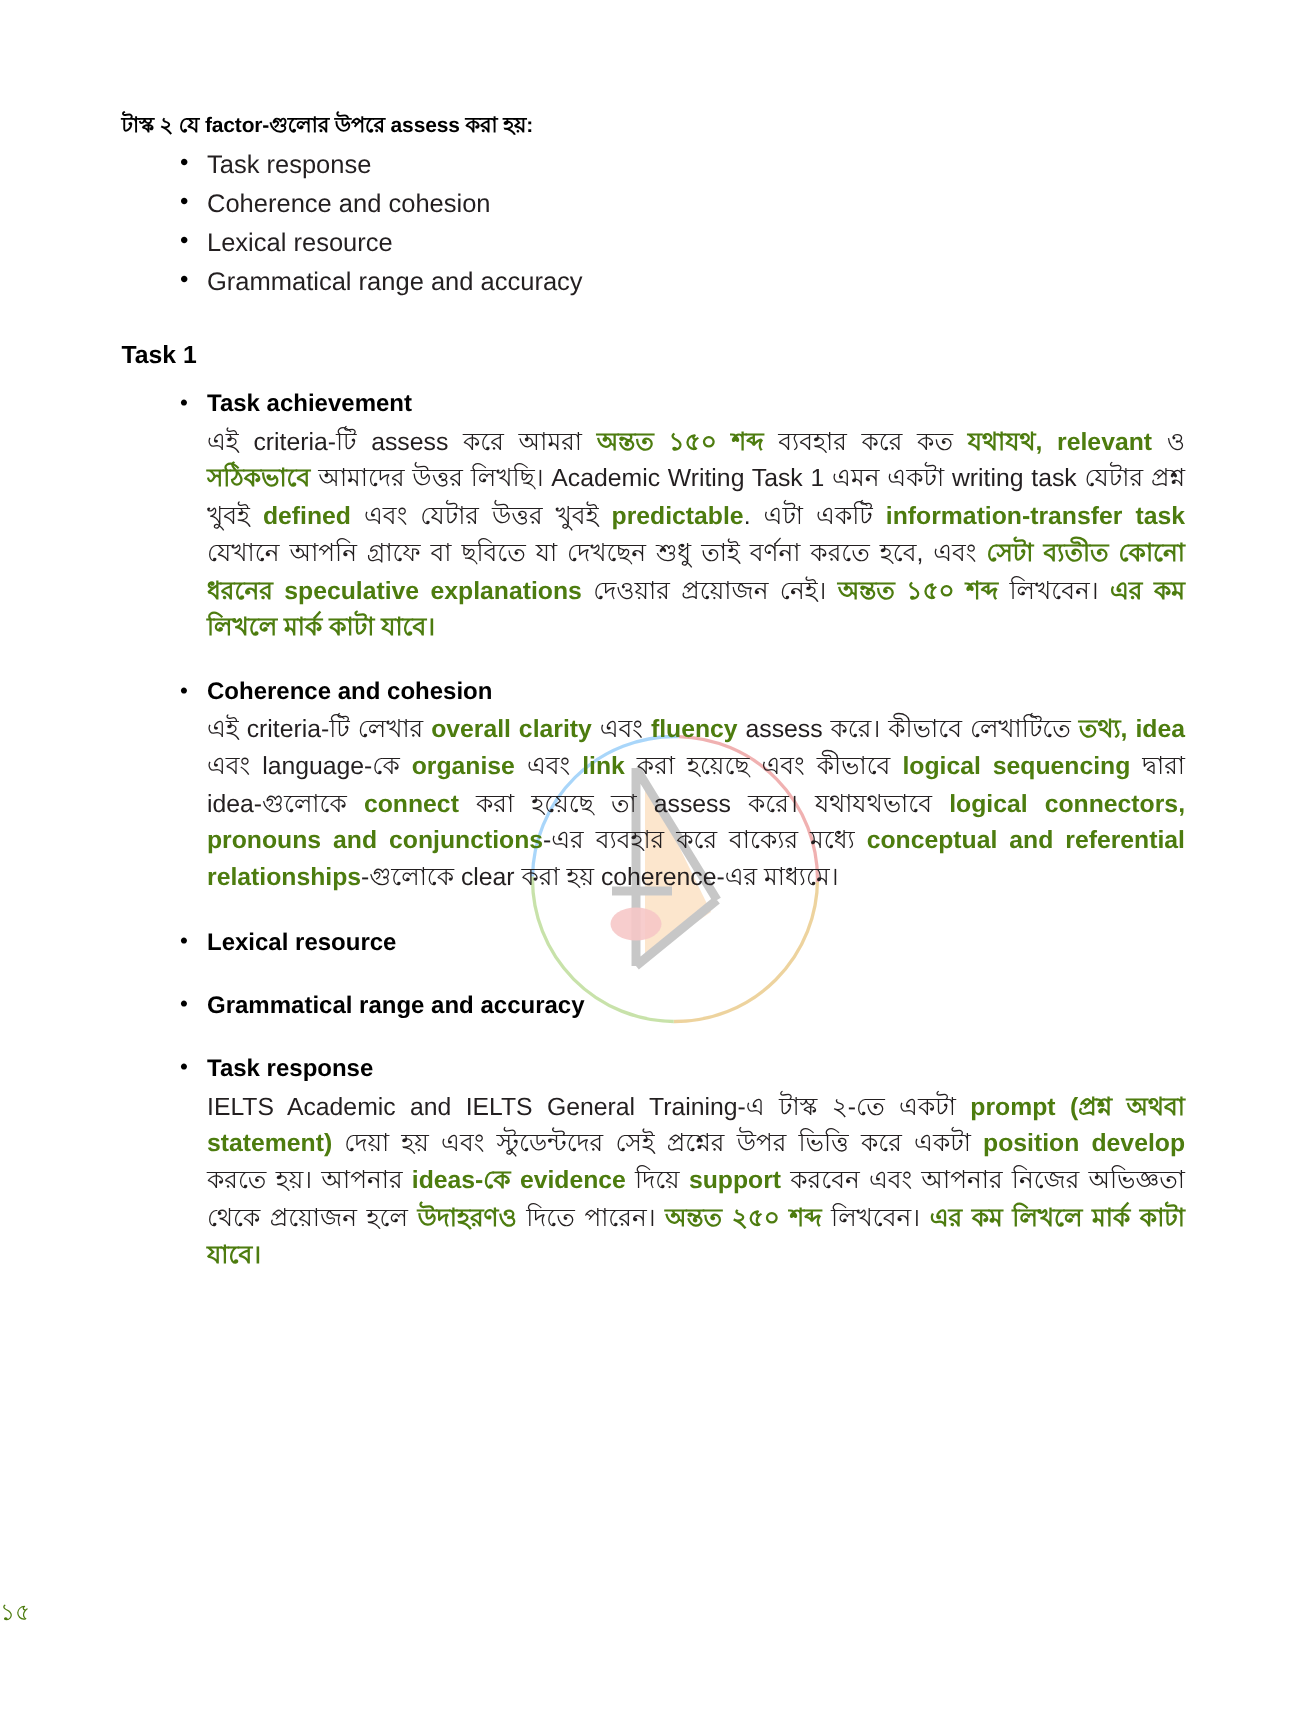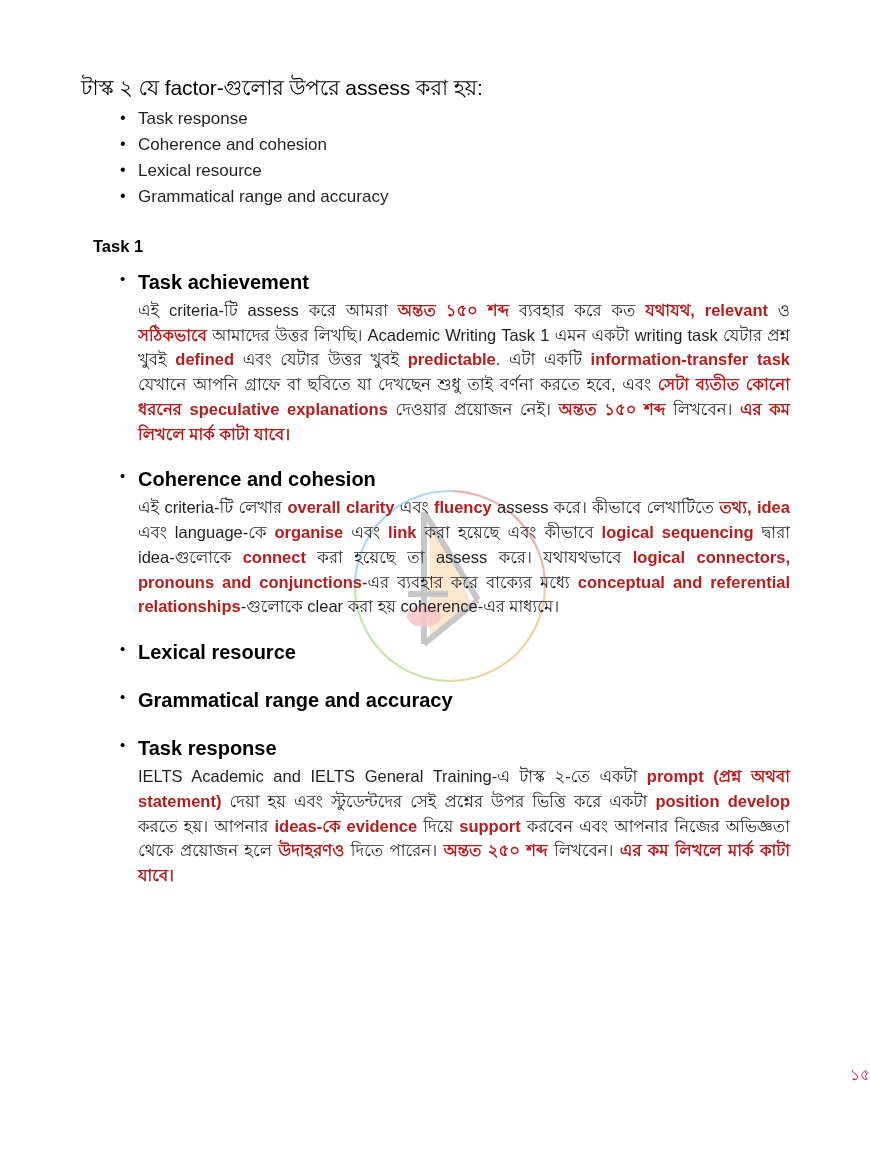--- a/index.html
+++ b/index.html
@@ -33,31 +33,31 @@
     top: 488px;
     width: 196px;
     height: 196px;
     pointer-events: none;
     z-index: 0;
     opacity: 0.55;
   }
 
   
   .doc-heading {
-    font-weight: normal;
-    font-size: 21px;
+    font-weight: bold;
+    font-size: 14px;
     line-height: 1.35;
     margin: 0 0 4px 0;
     letter-spacing: -0.1px;
   }
   .section-title {
     font-weight: bold;
     font-size: 16.5px;
     line-height: 1.3;
-    margin: 26px 0 10px 12px;
+    margin: 26px 0 10px 0;
   }
   ul.plain-list {
     list-style: none;
     margin: 0;
     padding: 0 0 0 39px;
   }
   ul.plain-list > li {
     position: relative;
     font-size: 17px;
     line-height: 1.53;
@@ -87,43 +87,43 @@
     content: "\2022";
     position: absolute;
     left: 0;
     top: 0px;
     font-size: 15px;
     line-height: 1.45;
     color: #000;
   }
   .crit-head {
     font-weight: bold;
-    font-size: 20px;
+    font-size: 16px;
     line-height: 1.45;
     margin-bottom: 1px;
   }
   .crit-body {
     font-size: 16.5px;
     line-height: 1.5;
     text-align: justify;
     text-justify: inter-word;
     color: #231f20;
     position: relative;
     z-index: 2;
   }
-  .crit-body b { font-weight: bold; color: #b91c1c; }
+  .crit-body b { font-weight: bold; color: #4d7c0f; }
 
   .page-number {
     position: absolute;
     left: 0;
     right: 0;
     top: 1063px;
-    text-align: right;
+    text-align: left;
     font-size: 15.5px;
-    color: #be185d;
+    color: #4d7c0f;
   }
 </style>
 </head>
 <body>
 
 <div class="page">
 
   <div class="watermark">
     <svg viewBox="0 0 196 196" width="196" height="196" xmlns="http://www.w3.org/2000/svg">
       <circle cx="98" cy="98" r="95" fill="none" stroke="#e0b050" stroke-width="2.2" stroke-dasharray="150 448" stroke-dashoffset="0"></circle>

